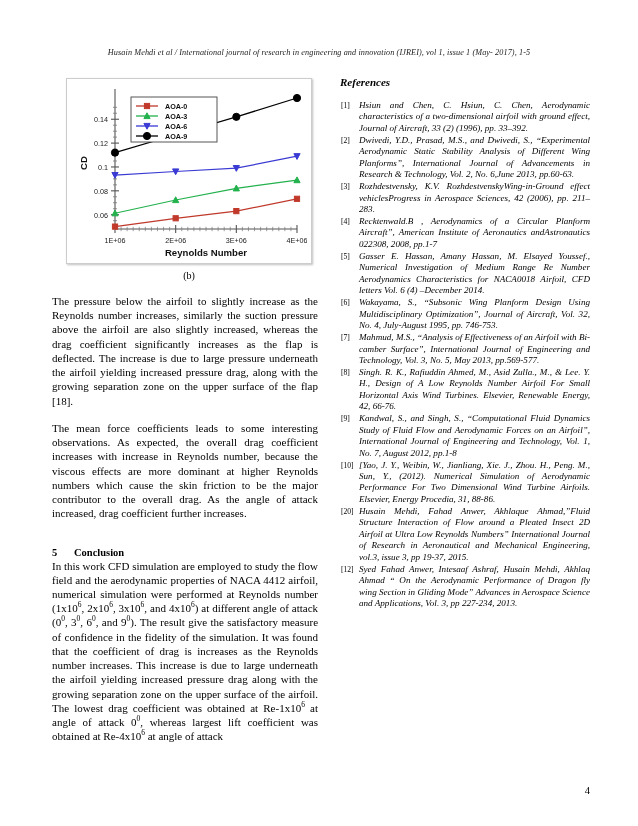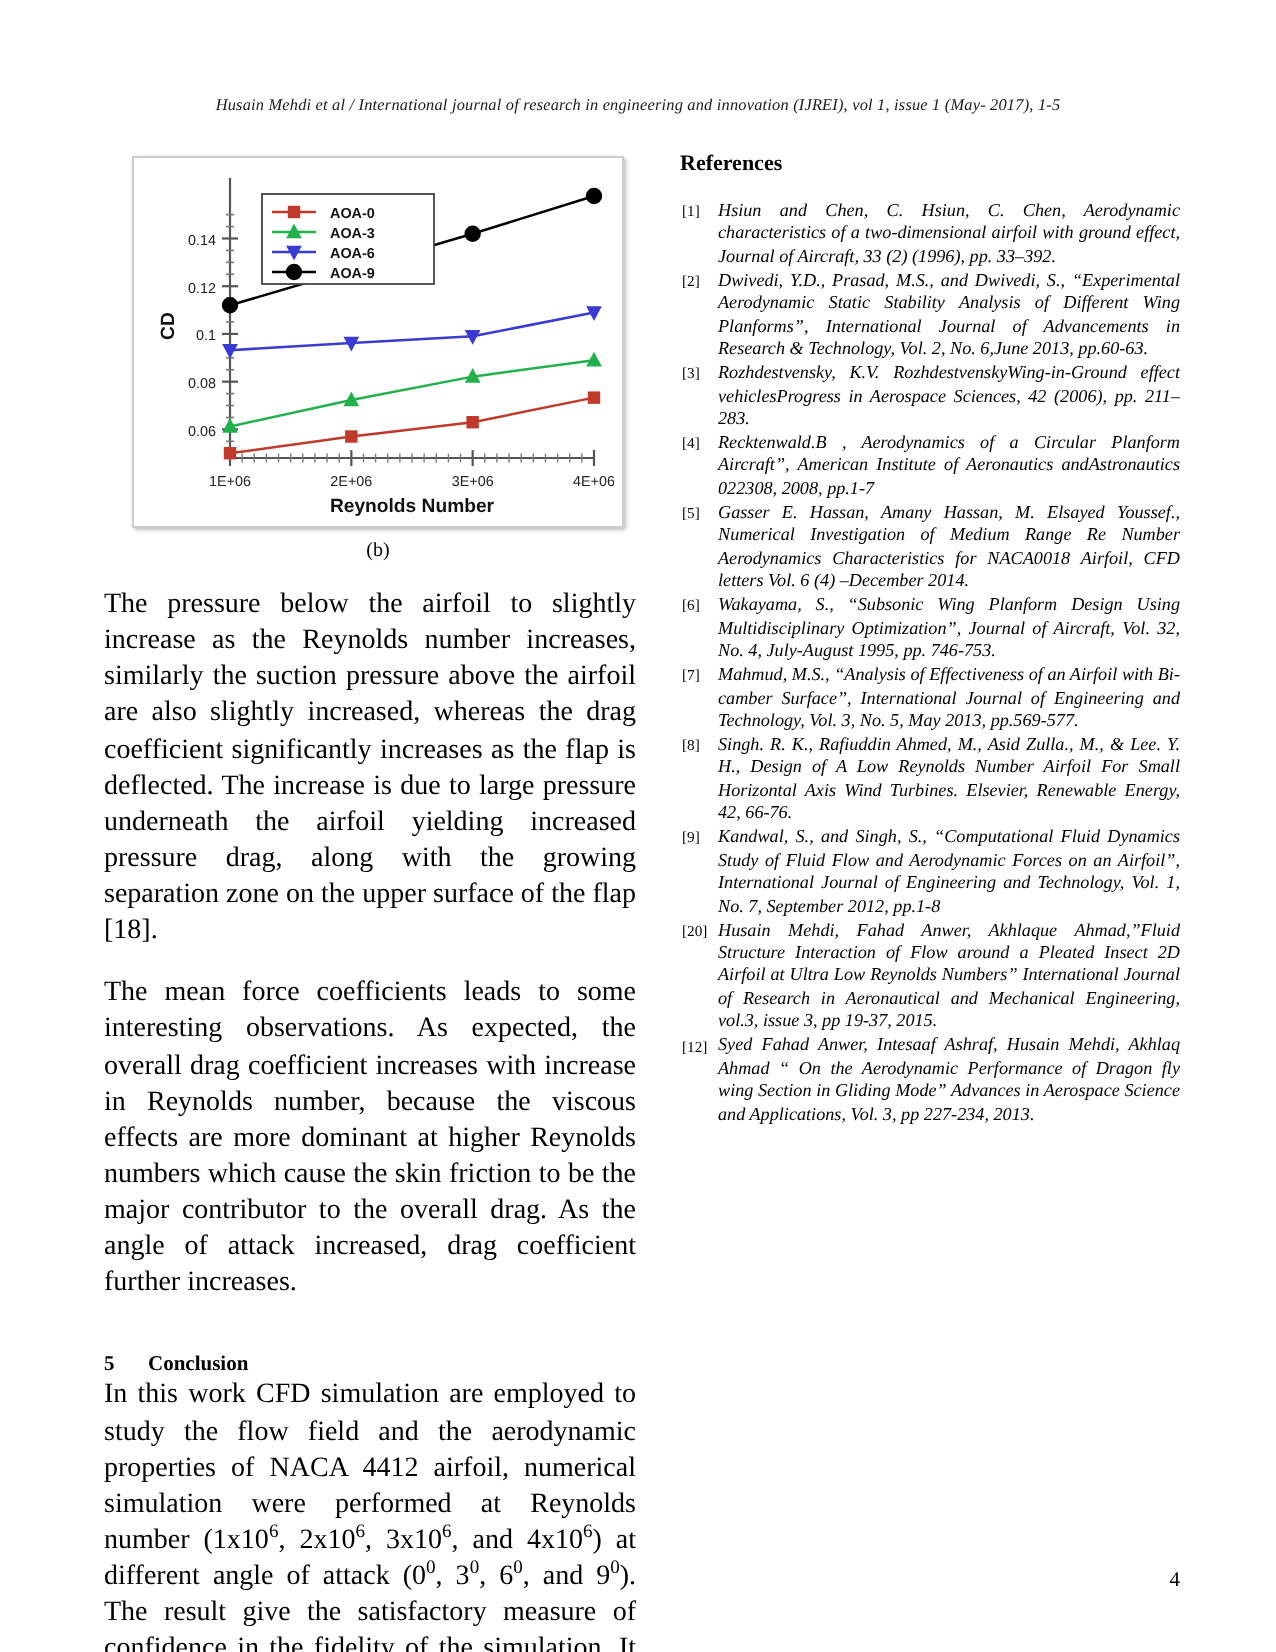--- a/index.html
+++ b/index.html
@@ -58,40 +58,41 @@
     margin:16px 6px 0 10px;
     text-align:center;
     font-style:italic;
     font-size:10.3px;
     line-height:1.35;
   }
 
   
   .body-p {
     margin:13px 0 0 0;
-    font-size:14px;
+    font-size:11px;
     line-height:1.295;
     text-align:justify;
     text-justify:inter-word;
   }
   .body-p.tight { margin-top:0; }
   .section-head {
     margin:26px 0 1px 0;
     font-size:10.5px;
     font-weight:bold;
   }
   .section-head .num { display:inline-block; width:22px; }
 
   sup { font-size:0.68em; vertical-align:super; line-height:0; }
 
   
   .ref-title {
     font-size:11px;
     font-weight:bold;
     margin:0 0 12px 0;
+    font-style:italic;
   }
   .ref-list { margin:0; padding:0; list-style:none; }
   .ref-item {
     display:flex;
     font-size:9.1px;
     line-height:1.26;
     margin-bottom:0.5px;
   }
   .ref-num {
     flex:0 0 19px;
@@ -286,21 +287,25 @@
           <li class="ref-item">
             <span class="ref-num">[7]</span>
             <span class="ref-text">Mahmud, M.S., “Analysis of Effectiveness of an Airfoil with Bi-camber Surface”, International Journal of Engineering and Technology, Vol. 3, No. 5, May 2013, pp.569-577.</span>
           </li>
           <li class="ref-item">
             <span class="ref-num">[8]</span>
             <span class="ref-text">Singh. R. K., Rafiuddin Ahmed, M., Asid Zulla., M., &amp; Lee. Y. H., Design of A Low Reynolds Number Airfoil For Small Horizontal Axis Wind Turbines. Elsevier, Renewable Energy, 42, 66-76.</span>
           </li>
           <li class="ref-item">
             <span class="ref-num">[9]</span>
-            <span class="ref-text">Kandwal, S., and Singh, S., “Computational Fluid Dynamics Study of Fluid Flow and Aerodynamic Forces    on    an    Airfoil”,    International    Journal    of Engineering and Technology, Vol. 1, No. 7, September 2012, pp.1-8</span>
+            <span class="ref-text">Kandwal, S., and Singh, S., “Computational Fluid Dynamics Study of Fluid Flow and Aerodynamic Forces    on    an    Airfoil”,    International    Journal    of Engineering and Technology, Vol. 1, No. 7, August 2012, pp.1-8</span>
+          </li>
+          <li class="ref-item">
+            <span class="ref-num">[10]</span>
+            <span class="ref-text">[Yao, J. Y., Weibin, W., Jianliang, Xie. J., Zhou. H., Peng. M., Sun, Y., (2012). Numerical Simulation of Aerodynamic Performance For Two Dimensional Wind Turbine Airfoils. Elsevier, Energy Procedia, 31, 88-86.</span>
           </li>
           <li class="ref-item">
             <span class="ref-num">[20]</span>
             <span class="ref-text">Husain Mehdi, Fahad Anwer, Akhlaque Ahmad,”Fluid Structure Interaction of Flow around a Pleated Insect 2D    Airfoil   at   Ultra    Low    Reynolds    Numbers” International Journal of Research in Aeronautical and Mechanical Engineering, vol.3, issue 3, pp 19-37, 2015.</span>
           </li>
           <li class="ref-item">
             <span class="ref-num">[12]</span>
             <span class="ref-text">Syed Fahad Anwer, Intesaaf Ashraf, Husain Mehdi, Akhlaq Ahmad “ On the Aerodynamic Performance of Dragon fly wing Section in Gliding Mode” Advances in Aerospace Science and Applications, Vol. 3, pp 227-234, 2013.</span>
           </li>
         </ul>

